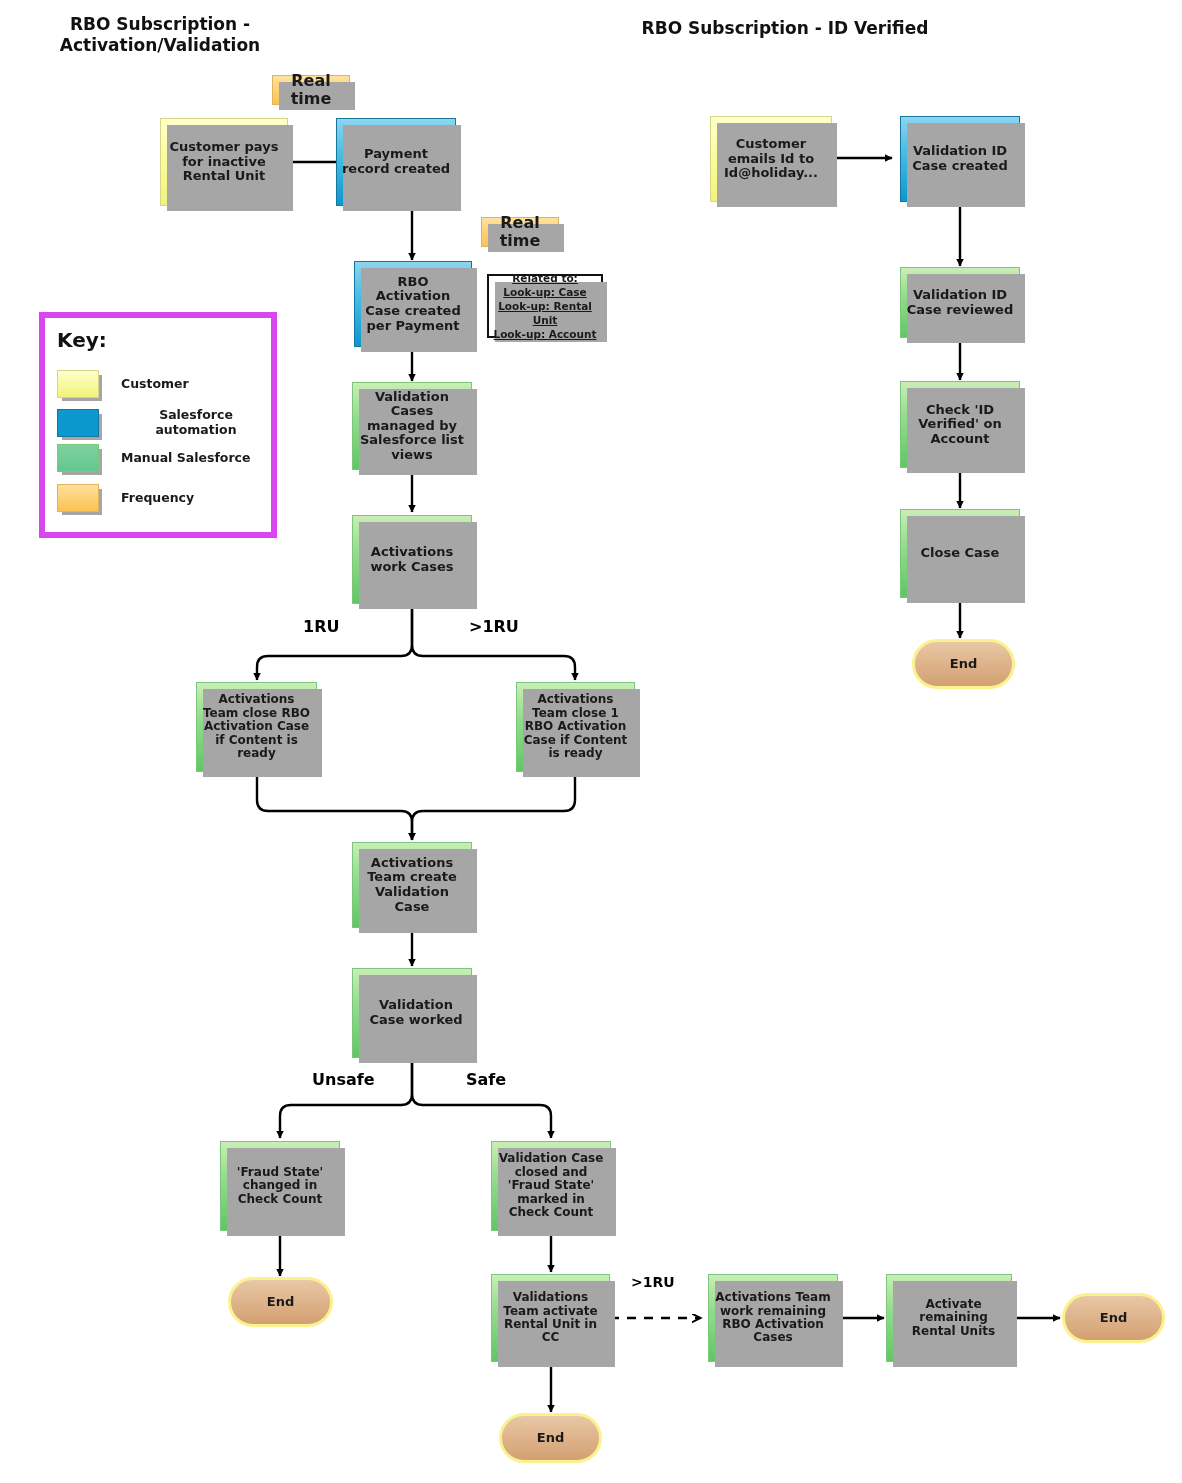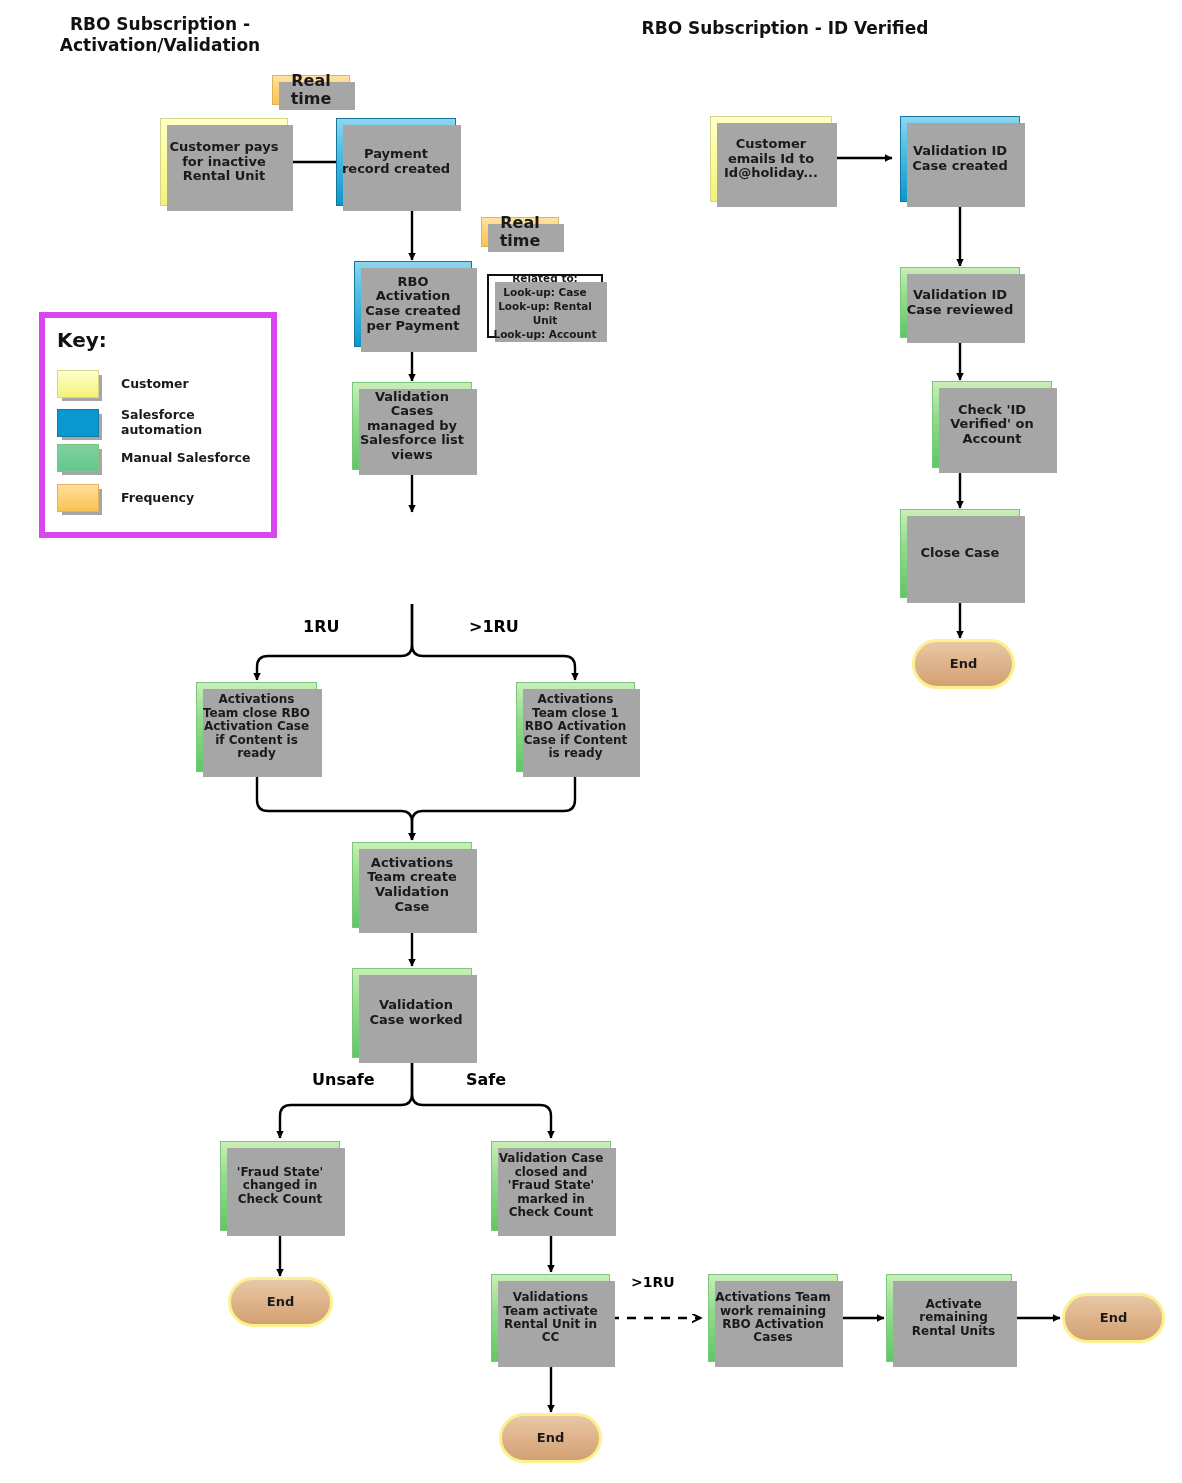--- a/index.html
+++ b/index.html
@@ -71,20 +71,21 @@
     border: 1px solid #e0b45c;
     font-size: 16px;
   }
   .box-note {
     background: #ffffff;
     border: 2px solid #111111;
     font-size: 10.5px;
     font-weight: bold;
     color: #1a1a1a;
     line-height: 1.35;
+    text-decoration: underline;
   }
   .oval-end {
     background: linear-gradient(to bottom, #e8c8a6 0%, #ddb189 55%, #d2a172 100%);
     border: 3px solid #fbf28f;
     border-radius: 28px;
     font-size: 13px;
   }
 
   .edge-label {
     position: absolute;
@@ -144,20 +145,21 @@
     left: 4px; top: 4px; right: -4px; bottom: -4px;
     background: #a6a6a6;
     z-index: -1;
   }
   .key-label {
     margin-left: 22px;
     font-size: 12.5px;
     font-weight: bold;
     color: #1a1a1a;
     line-height: 1.18;
+    text-align: center;
   }
 </style>
 </head>
 <body>
 
 <div id="canvas">
 
   <svg class="edges" viewBox="0 0 1182 1483">
     <defs>
       <marker id="arrow" markerWidth="10" markerHeight="10" refX="7.5" refY="4" orient="auto" markerUnits="userSpaceOnUse">
@@ -250,20 +252,23 @@
     <span class="txt">Related to:
 Look-up: Case
 Look-up: Rental Unit
 Look-up: Account</span>
   </div>
 
   <div class="node box-manual shadowed" style="left:352px; top:382px; width:120px; height:88px;">
     <span class="txt">Validation Cases managed by Salesforce list views</span>
   </div>
 
+  <div class="node box-manual shadowed" style="left:352px; top:515px; width:120px; height:89px;">
+    <span class="txt">Activations work Cases</span>
+  </div>
 
   <div class="edge-label" style="left:303px; top:617px;">
     <span>1RU</span>
   </div>
   <div class="edge-label" style="left:469px; top:617px;">
     <span>&gt;1RU</span>
   </div>
 
   <div class="node box-manual shadowed" style="left:196px; top:682px; width:121px; height:90px; font-size:12px;">
     <span class="txt">Activations Team close RBO Activation Case if Content is ready</span>
@@ -329,21 +334,21 @@
   </div>
 
   <div class="node box-sf-auto shadowed" style="left:900px; top:116px; width:120px; height:86px;">
     <span class="txt">Validation ID Case created</span>
   </div>
 
   <div class="node box-manual shadowed" style="left:900px; top:267px; width:120px; height:71px;">
     <span class="txt">Validation ID Case reviewed</span>
   </div>
 
-  <div class="node box-manual shadowed" style="left:900px; top:381px; width:120px; height:87px;margin-left:32px;">
+  <div class="node box-manual shadowed" style="left:900px; top:381px; width:120px; height:87px;">
     <span class="txt">Check 'ID Verified' on Account</span>
   </div>
 
   <div class="node box-manual shadowed" style="left:900px; top:509px; width:120px; height:89px;">
     <span class="txt">Close Case</span>
   </div>
 
   <div class="node oval-end" style="left:912px; top:639px; width:103px; height:50px;">
     <span class="txt">End</span>
   </div>

